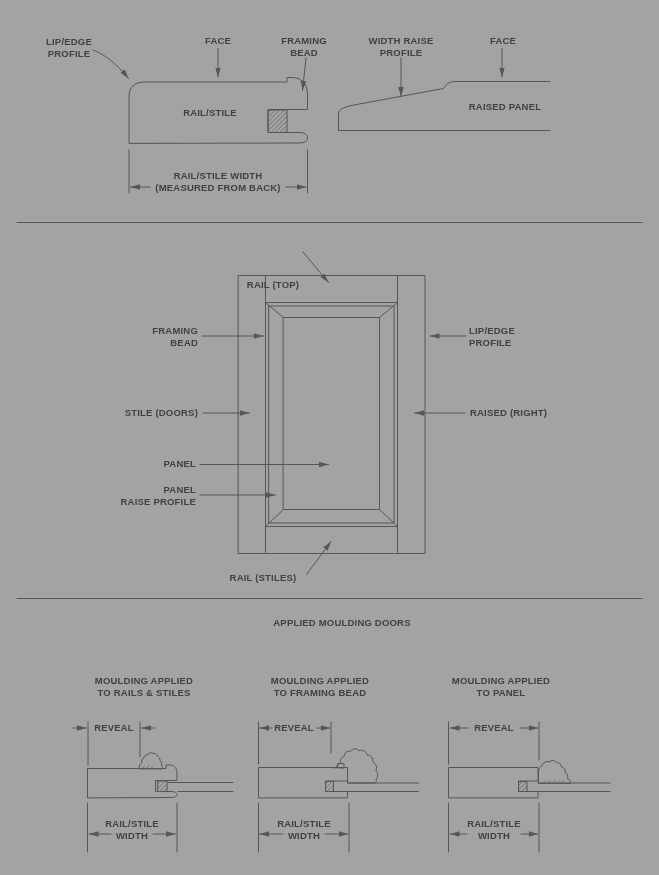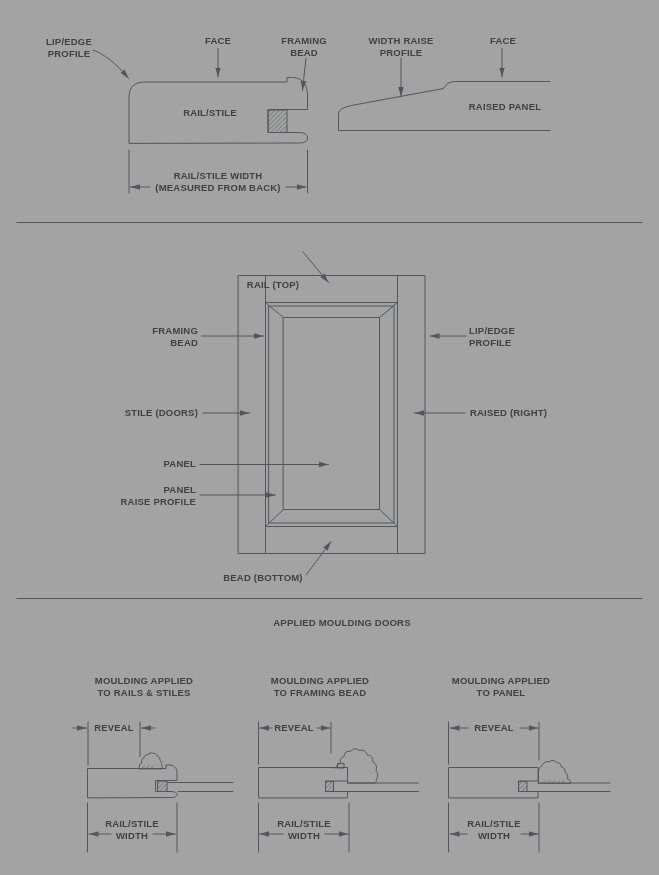--- a/index.html
+++ b/index.html
@@ -162,21 +162,21 @@
   <div class="lbl c" style="left:273px;top:250px;margin-top:35px;">RAIL (TOP)</div>
   <div class="lbl r" style="right:461px;top:336px;">FRAMING
 BEAD</div>
   <div class="lbl l" style="left:469px;top:336px;">LIP/EDGE
 PROFILE</div>
   <div class="lbl r" style="right:461px;top:413px;">STILE (DOORS)</div>
   <div class="lbl l" style="left:470px;top:413px;">RAISED (RIGHT)</div>
   <div class="lbl r" style="right:463px;top:464px;">PANEL</div>
   <div class="lbl r" style="right:463px;top:495px;">PANEL
 RAISE PROFILE</div>
-  <div class="lbl c" style="left:263px;top:578px;">BEAD (BOTTOM)</div>
+  <div class="lbl c" style="left:263px;top:578px;">RAIL (STILES)</div>
 
   <div class="lbl c" style="left:342px;top:623px;text-align:center;">APPLIED MOULDING DOORS</div>
 
   <div class="lbl c" style="left:144px;top:686px;">MOULDING APPLIED
 TO RAILS &amp; STILES</div>
   <div class="lbl c" style="left:320px;top:686px;">MOULDING APPLIED
 TO FRAMING BEAD</div>
   <div class="lbl c" style="left:501px;top:686px;">MOULDING APPLIED
 TO PANEL</div>
 

